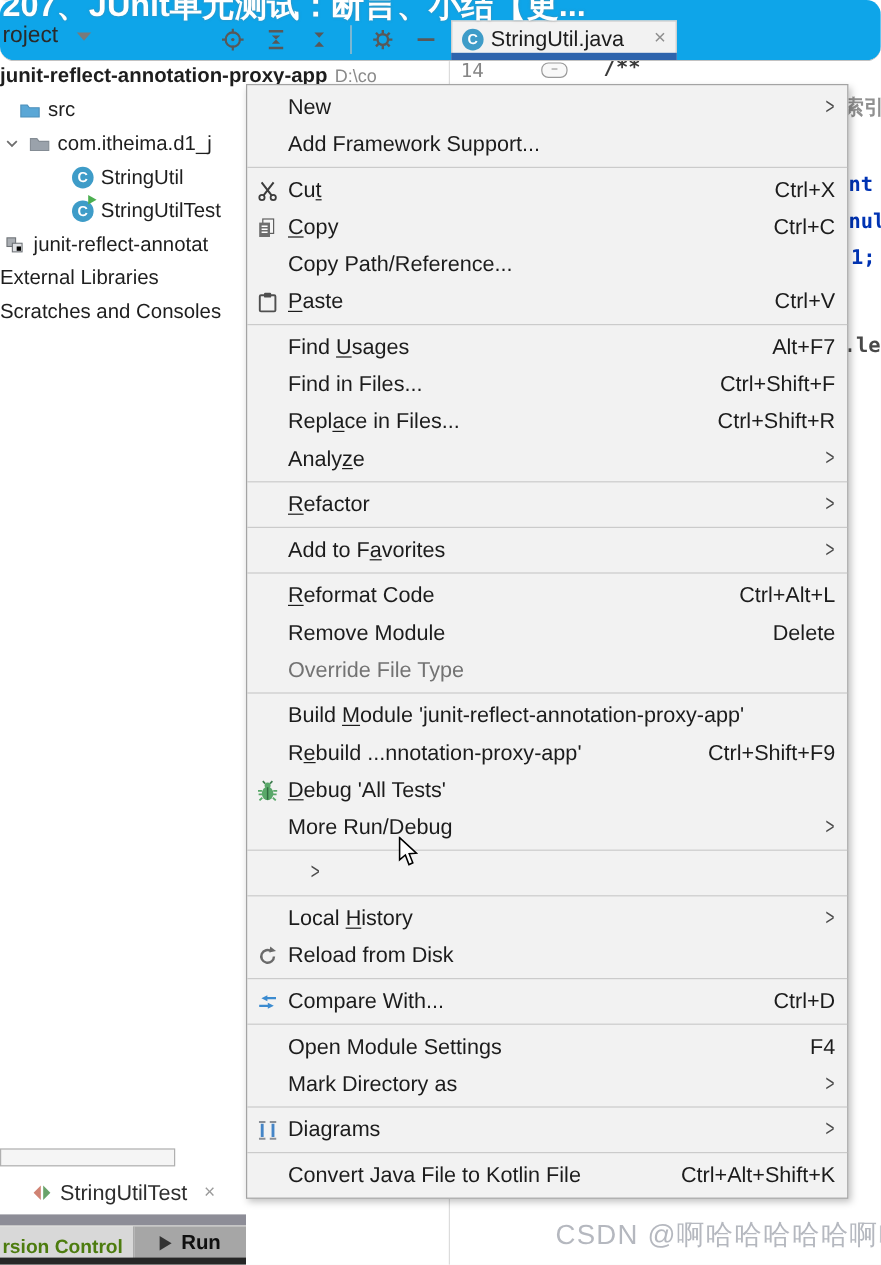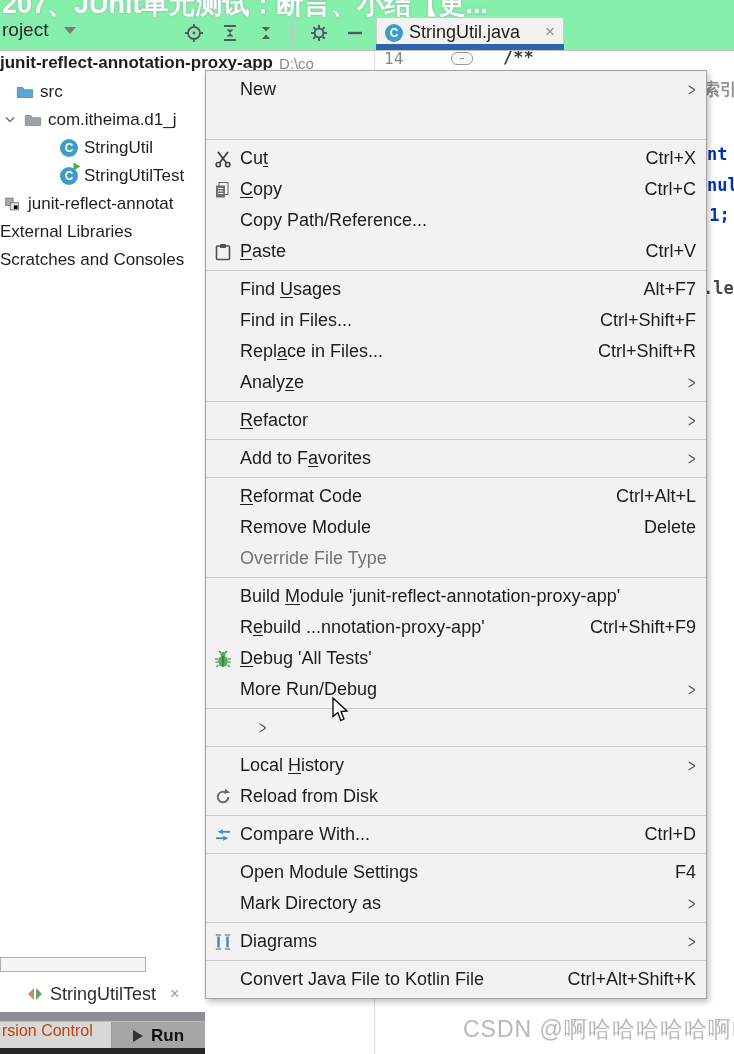--- a/index.html
+++ b/index.html
@@ -1,20 +1,20 @@
 <!DOCTYPE html>
 <html><head>
 <meta charset="utf-8">
 <style>
   html,body{margin:0;padding:0;}
   body{width:734px;height:1054px;position:relative;overflow:hidden;background:#fff;
        font-family:"Liberation Sans",sans-serif;-webkit-font-smoothing:antialiased;}
   
-  .topband{position:absolute;left:0;top:0;width:734px;height:50px;background:#86efac;
-           border-bottom:1px solid #c2c2c2;z-index:5;}
+  .topband{position:absolute;left:0;top:0;width:734px;height:50px;background:#0ea5e9;
+           border-bottom:1px solid #c2c2c2;z-index:5;border-radius:12px;}
   .video-title{position:absolute;left:2px;top:-14px;font-size:27px;font-weight:bold;color:#fff;
            white-space:nowrap;z-index:15;text-shadow:0 0 2px rgba(120,120,120,.6);}
   .proj-label{position:absolute;left:2px;top:19px;font-size:19px;color:#2a2a2a;}
   .proj-chev{position:absolute;left:64px;top:27px;width:0;height:0;border-left:6px solid transparent;
            border-right:6px solid transparent;border-top:7px solid #7a7a7a;}
   .tb-icons{position:absolute;left:182px;top:21px;display:flex;gap:12px;align-items:center;}
   .tb-sep{width:1px;height:24px;background:#c4c4c4;margin:0 2px;}
   .tb-ic{width:24px;height:24px;display:inline-flex;align-items:center;justify-content:center;}
   
   .ed-tab{position:absolute;left:376px;top:17px;width:188px;height:33px;background:#f2f2f2;
@@ -63,22 +63,22 @@
   .mini-bar{position:absolute;left:0;top:957px;width:146px;height:15px;background:#f5f5f5;
         border:1px solid #b0b0b0;box-sizing:border-box;z-index:3;}
   .btab{position:absolute;left:0;top:978px;width:205px;height:32px;z-index:3;display:flex;
         align-items:center;font-size:18px;color:#2e2e2e;}
   .btab .lbl{margin-left:6px;}
   .btab .cls{margin-left:14px;color:#9a9a9a;font-size:16px;}
   .btab .dico{margin-left:26px;display:inline-flex;}
   .vband{position:absolute;left:0;top:1012px;width:205px;height:9px;background:#8d8d97;z-index:3;}
   .statusbar{position:absolute;left:0;top:1021px;width:205px;height:27px;z-index:3;
         border-top:1px solid #bdbdbd;display:flex;}
-  .sb-left{width:112px;background:#d8d8d8;display:flex;align-items:flex-start;font-size:16px;
-        color:#c2410c;padding-left:2px;box-sizing:border-box;border-right:1px solid #9e9e9e;}
+  .sb-left{width:112px;background:#d8d8d8;display:flex;align-items:flex-end;font-size:16px;
+        color:#4d7c0f;padding-left:2px;box-sizing:border-box;border-right:1px solid #9e9e9e;font-weight:bold;}
   .sb-run{flex:1;background:#a6a6a6;display:flex;align-items:center;justify-content:center;gap:8px;
         font-size:17px;font-weight:bold;color:#101010;}
   .sb-run .tri{width:0;height:0;border-top:6px solid transparent;border-bottom:6px solid transparent;
         border-left:10px solid #333;}
   .darkstrip{position:absolute;left:0;top:1048px;width:205px;height:6px;background:#262626;z-index:3;}
   
   .watermark{position:absolute;left:463px;top:1014px;font-size:23px;letter-spacing:1px;
         color:rgba(120,126,138,0.55);white-space:nowrap;z-index:20;}
 </style>
 </head>
@@ -200,20 +200,21 @@
   </div>
 
 <div class="cmenu" id="cmenu">
     <div class="mi">
       <span class="ic"></span>
       <span class="lbl">New</span>
       <span class="arrow">&gt;</span>
     </div>
     <div class="mi">
       <span class="ic"></span>
+      <span class="lbl">Add Framework Support...</span>
     </div>
     <div class="msep"></div>
     <div class="mi">
       <span class="ic">
         <svg width="20" height="20" viewBox="0 0 20 20" xmlns="http://www.w3.org/2000/svg">
           <path d="M5 3 L13.5 14 M15 3 L6.5 14" stroke="#3d3d3d" stroke-width="1.7" fill="none"></path>
           <circle cx="5.3" cy="15.6" r="2.2" fill="none" stroke="#3d3d3d" stroke-width="1.5"></circle>
           <circle cx="14.7" cy="15.6" r="2.2" fill="none" stroke="#3d3d3d" stroke-width="1.5"></circle>
         </svg>
       </span>

